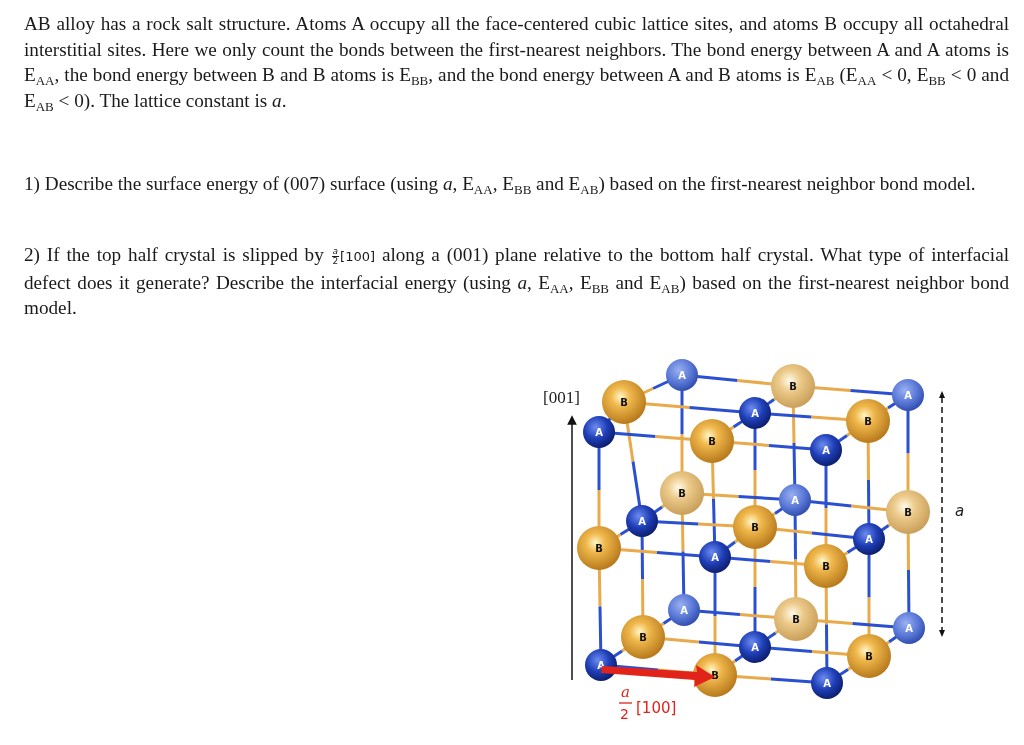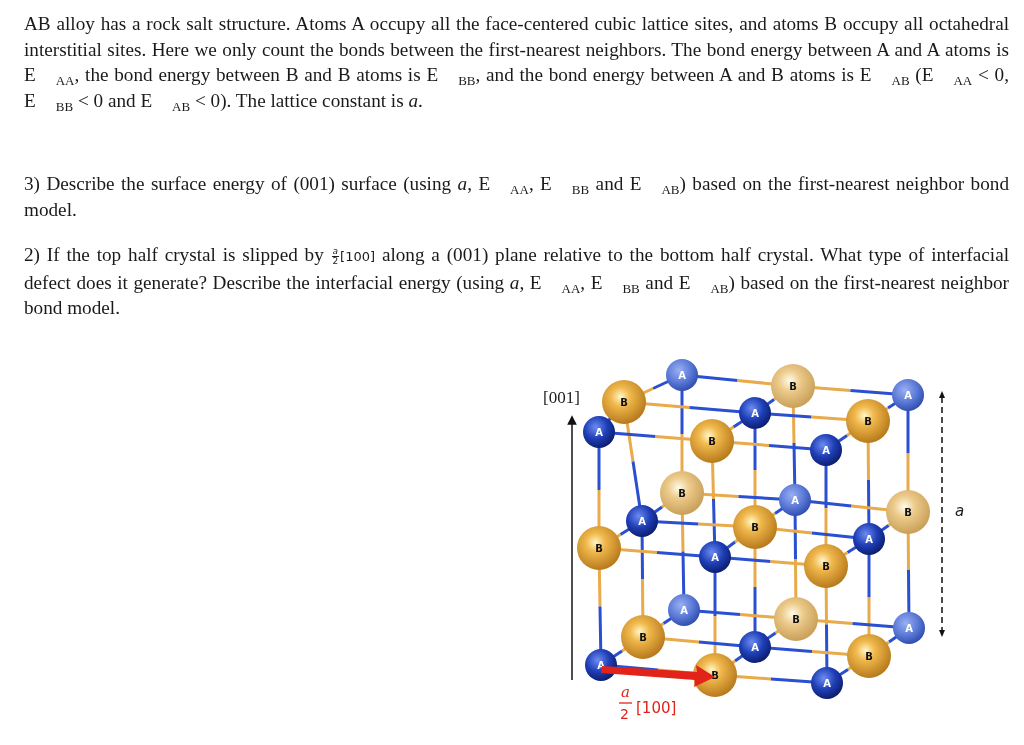--- a/index.html
+++ b/index.html
@@ -1,38 +1,38 @@
 <!DOCTYPE html>
 <html><head>
 <meta charset="utf-8">
 <style>
   html, body { margin: 0; padding: 0; background: #ffffff; }
   body { width: 1024px; height: 745px; position: relative; overflow: hidden;
          font-family: "Liberation Serif", "DejaVu Serif", serif; color: #1a1a1a; }
   .para { position: absolute; left: 24px; width: 985px; font-size: 19.2px; line-height: 25.5px;
           text-align: justify; }
-  .para sub { font-size: 13px; vertical-align: -4px; line-height: 0; margin-left: 20px; }
+  .para sub { font-size: 13px; vertical-align: -4px; line-height: 0; }
   .it { font-style: italic; }
   #intro { top: 11px; }
   #q1 { top: 171px; }
   #q2 { top: 242px; }
   .frac { display: inline-block; vertical-align: middle; text-align: center; font-family: "DejaVu Sans", sans-serif;
           font-size: 9px; line-height: 9px; margin: 0 1px; }
   .frac span { display: block; }
   .frac .num { font-style: italic; border-bottom: 1px solid #1a1a1a; padding: 0 1px; }
   .miller-small { font-family: "DejaVu Sans", sans-serif; font-size: 13px; }
   #figure { position: absolute; left: 0; top: 0; width: 1024px; height: 745px; pointer-events: none; }
   #figure * { pointer-events: auto; }
 </style>
 </head>
 <body>
 
 <div id="intro" class="para"><span>AB alloy has a rock salt structure. Atoms A occupy all the face-centered cubic lattice sites, and atoms B occupy all octahedral interstitial sites. Here we only count the bonds between the first-nearest neighbors. The bond energy between A and A atoms is E</span><sub>AA</sub><span>, the bond energy between B and B atoms is E</span><sub>BB</sub><span>, and the bond energy between A and B atoms is E</span><sub>AB</sub><span> (E</span><sub>AA</sub><span> &lt; 0, E</span><sub>BB</sub><span> &lt; 0 and E</span><sub>AB</sub><span> &lt; 0). The lattice constant is </span><span class="it">a</span><span>.</span></div>
 
-<div id="q1" class="para"><span>3) Describe the surface energy of (001) surface (using </span><span class="it">a</span><span>, E</span><sub>AA</sub><span>, E</span><sub>BB</sub><span> and E</span><sub>AB</sub><span>) based on the first-nearest neighbor bond model.</span></div>
+<div id="q1" class="para"><span>1) Describe the surface energy of (007) surface (using </span><span class="it">a</span><span>, E</span><sub>AA</sub><span>, E</span><sub>BB</sub><span> and E</span><sub>AB</sub><span>) based on the first-nearest neighbor bond model.</span></div>
 
 <div id="q2" class="para"><span>2) If the top half crystal is slipped by </span><span class="frac"><span class="num">a</span><span>2</span></span><span class="miller-small">[100]</span><span> along a (001) plane relative to the bottom half crystal. What type of interfacial defect does it generate? Describe the interfacial energy (using </span><span class="it">a</span><span>, E</span><sub>AA</sub><span>, E</span><sub>BB</sub><span> and E</span><sub>AB</sub><span>) based on the first-nearest neighbor bond model.</span></div>
 
 <svg id="figure" viewBox="0 0 1024 745" width="1024" height="745" xmlns="http://www.w3.org/2000/svg">
   <defs>
     <radialGradient id="gA" cx="40%" cy="35%" r="65%">
       <stop offset="0%" stop-color="#6d8cf0"></stop>
       <stop offset="55%" stop-color="#1f3fb8"></stop>
       <stop offset="100%" stop-color="#0d1f70"></stop>
     </radialGradient>

